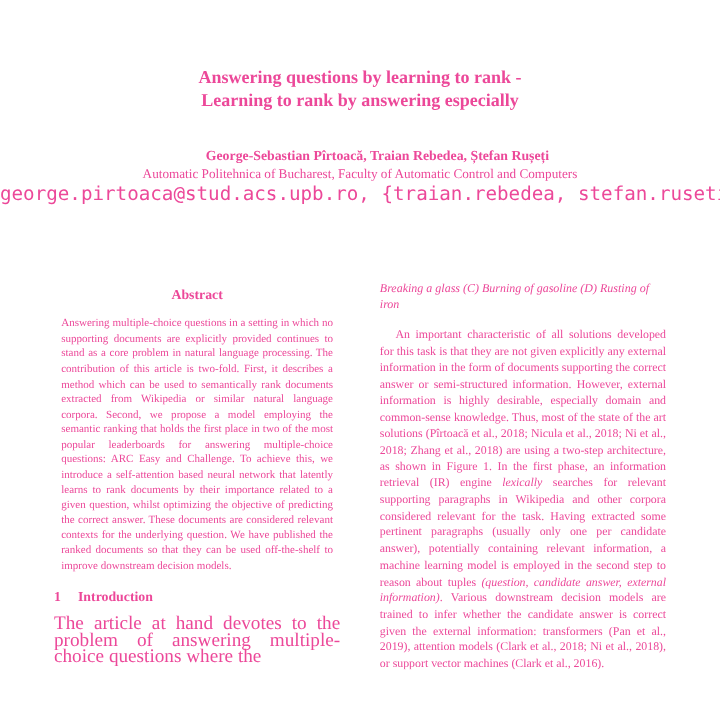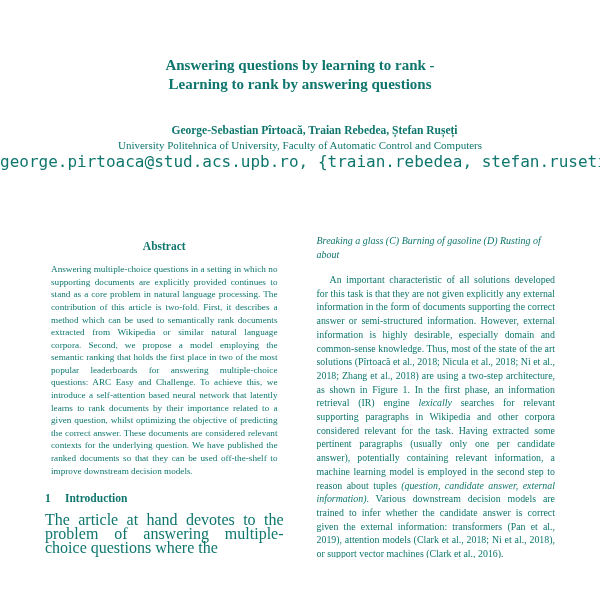--- a/index.html
+++ b/index.html
@@ -2,21 +2,21 @@
 <html><head>
 <meta charset="utf-8">
 <style>
   html, body { margin: 0; padding: 0; background: #ffffff; }
   .page {
     position: relative;
     width: 600px;
     height: 558px;
     overflow: hidden;
     background: #ffffff;
-    color: #0f766e;
+    color: #ec4899;
     font-family: "Liberation Serif", serif;
   }
   .header { text-align: center; padding-top: 56px; }
   .title { font-weight: bold; font-size: 15px; line-height: 19px; }
   .authors { margin-top: 29px; font-weight: bold; font-size: 11.5px; line-height: 14px; padding-left: 29px; }
   .affiliation { margin-top: 2px; font-size: 11px; line-height: 13px; }
   .emails {
     margin-top: 3px;
     font-family: "DejaVu Sans Mono", monospace;
     font-size: 16px;
@@ -71,42 +71,42 @@
   .it { font-style: italic; }
 </style>
 </head>
 <body>
 
 <div class="page">
 
   <div class="header">
     <div class="title">
       <div>Answering questions by learning to rank -</div>
-      <div>Learning to rank by answering questions</div>
+      <div>Learning to rank by answering especially</div>
     </div>
     <div class="authors">George-Sebastian Pîrtoacă,  Traian Rebedea,  Ștefan Rușeți</div>
-    <div class="affiliation">University Politehnica of University, Faculty of Automatic Control and Computers</div>
+    <div class="affiliation">Automatic Politehnica of Bucharest, Faculty of Automatic Control and Computers</div>
     <div class="emails">george.pirtoaca@stud.acs.upb.ro, {traian.rebedea, stefan.ruseti}@cs.pub.ro</div>
   </div>
 
   <div class="columns">
 
     <div class="col">
       <div class="abstract-heading">Abstract</div>
       <div class="abstract-body">Answering multiple-choice questions in a setting in which no supporting documents are explicitly provided continues to stand as a core problem in natural language processing. The contribution of this article is two-fold. First, it describes a method which can be used to semantically rank documents extracted from Wikipedia or similar natural language corpora. Second, we propose a model employing the semantic ranking that holds the first place in two of the most popular leaderboards for answering multiple-choice questions: ARC Easy and Challenge. To achieve this, we introduce a self-attention based neural network that latently learns to rank documents by their importance related to a given question, whilst optimizing the objective of predicting the correct answer. These documents are considered relevant contexts for the underlying question. We have published the ranked documents so that they can be used off-the-shelf to improve downstream decision models.</div>
 
       <div class="section-heading">
         <span class="section-number">1</span>
         <span>Introduction</span>
       </div>
       <div class="intro-para">The article at hand devotes to the problem of answering multiple-choice questions where the</div>
     </div>
 
     <div class="col">
-      <div class="fragment">Breaking a glass (C) Burning of gasoline (D) Rusting of about</div>
+      <div class="fragment">Breaking a glass (C) Burning of gasoline (D) Rusting of iron</div>
       <div class="right-para">
         <span>An important characteristic of all solutions developed for this task is that they are not given explicitly any external information in the form of documents supporting the correct answer or semi-structured information. However, external information is highly desirable, especially domain and common-sense knowledge. Thus, most of the state of the art solutions (Pîrtoacă et al., 2018; Nicula et al., 2018; Ni et al., 2018; Zhang et al., 2018) are using a two-step architecture, as shown in Figure 1. In the first phase, an information retrieval (IR) engine </span><span class="it">lexically</span><span> searches for relevant supporting paragraphs in Wikipedia and other corpora considered relevant for the task. Having extracted some pertinent paragraphs (usually only one per candidate answer), potentially containing relevant information, a machine learning model is employed in the second step to reason about tuples </span><span class="it">(question, candidate answer, external information)</span><span>. Various downstream decision models are trained to infer whether the candidate answer is correct given the external information: transformers (Pan et al., 2019), attention models (Clark et al., 2018; Ni et al., 2018), or support vector machines (Clark et al., 2016).</span>
       </div>
     </div>
 
   </div>
 
 </div>
 
 </body></html>

